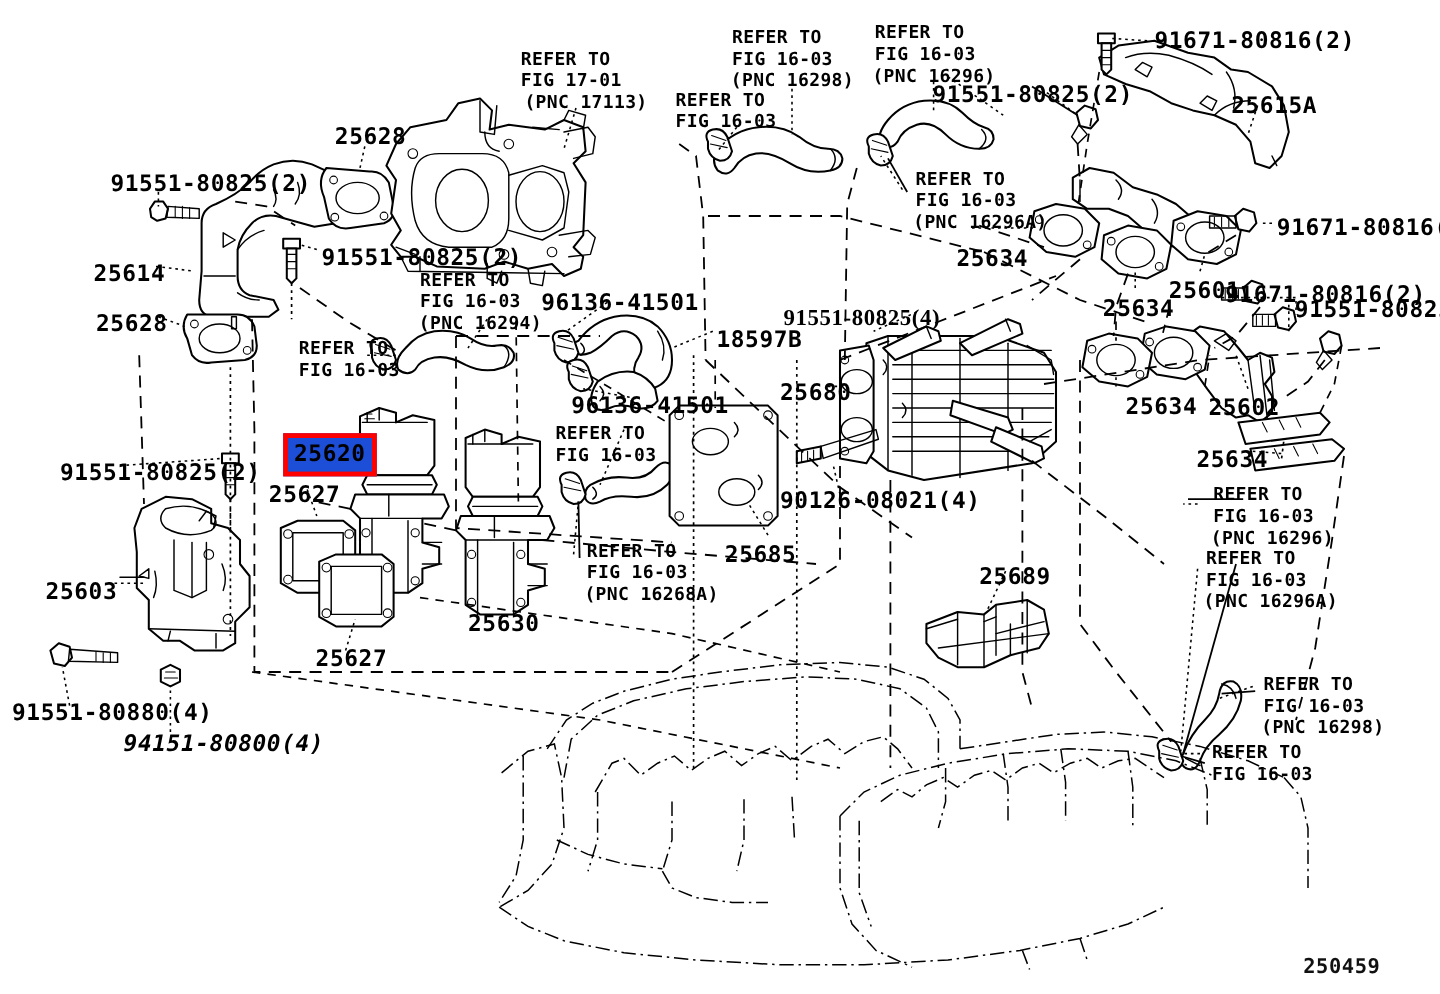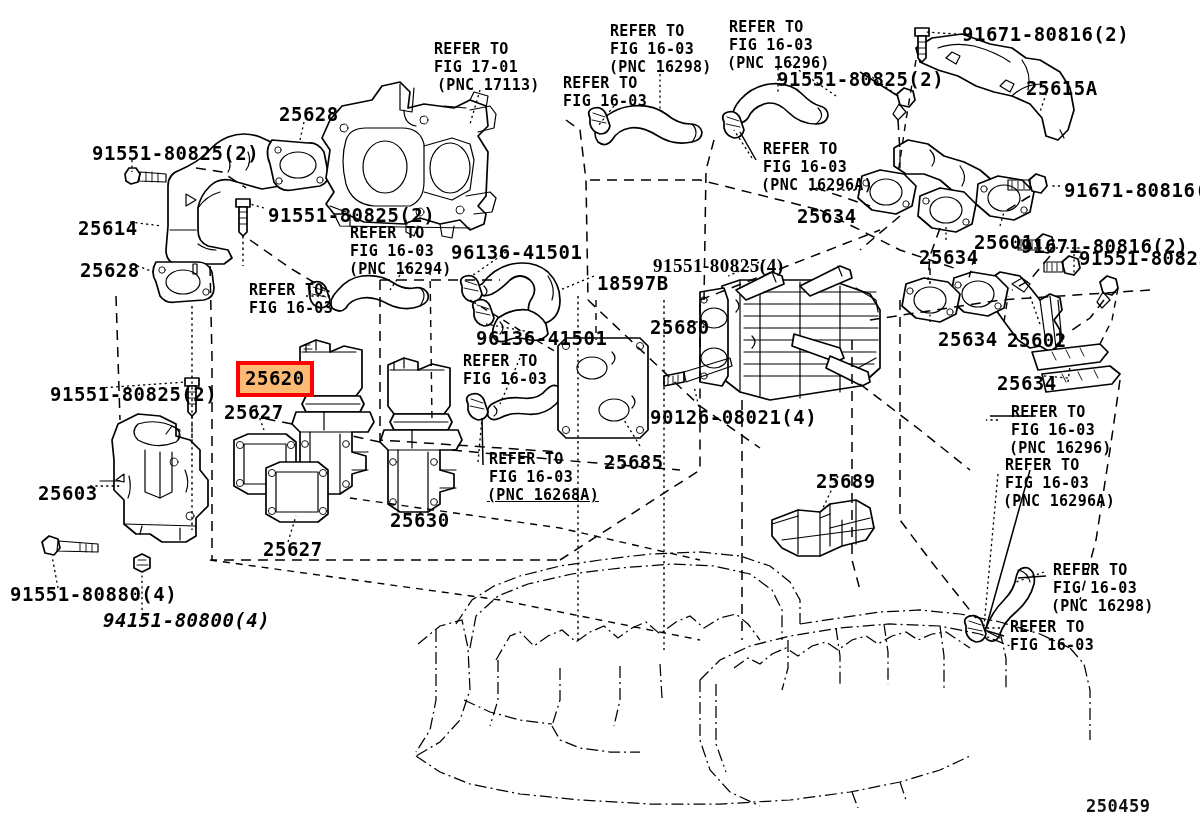--- a/index.html
+++ b/index.html
@@ -21,21 +21,21 @@
     color:#000;
     white-space:pre;
     letter-spacing:0px;
     line-height:1.30;
   }
   .pn{font-size:19px;letter-spacing:0.5px;}
   .ref{font-size:15px;letter-spacing:0.3px;}
   .hl{
     border:4px solid #ff0000;
     padding:1px 5px 2px 5px;
-    background:#fdba74;
+    background:#1d4ed8;
     box-sizing:border-box;
   }
   .drawno{
     position:absolute;
     font-size:17px;
     font-weight:700;
     letter-spacing:0.5px;
     color:#111;
   }
 </style>
@@ -621,21 +621,21 @@
       <div class="lbl ref" style="left: 1003px; top: 492px;">(PNC 16296A)</div>
       <div class="lbl pn" style="left: 50px; top: 382px;">91551-80825(2)</div>
       <div class="lbl pn hl" style="left: 236px; top: 361px;">25620</div>
       <div class="lbl pn" style="left: 224px; top: 400px;">25627</div>
       <div class="lbl ref" style="left: 463px; top: 352px;">REFER TO</div>
       <div class="lbl ref" style="left: 463px; top: 370px;">FIG 16-03</div>
       <div class="lbl pn" style="left: 650px; top: 405px;">90126-08021(4)</div>
       <div class="lbl pn" style="left: 604px; top: 450px;">25685</div>
       <div class="lbl ref" style="left: 489px; top: 450px;">REFER TO</div>
       <div class="lbl ref" style="left: 489px; top: 468px;">FIG 16-03</div>
-      <div class="lbl ref" style="left: 487px; top: 486px; text-decoration: underline;">(PNC 16268A)</div>
+      <div class="lbl ref" style="left: 487px; top: 486px;">(PNC 16268A)</div>
       <div class="lbl pn" style="left: 390px; top: 508px;">25630</div>
       <div class="lbl pn" style="left: 263px; top: 537px;">25627</div>
       <div class="lbl pn" style="left: 38px; top: 481px;">25603</div>
       <div class="lbl pn" style="left: 10px; top: 582px;">91551-80880(4)</div>
       <div class="lbl pn" style="left: 103px; top: 608px; font-style: italic;">94151-80800(4)</div>
       <div class="lbl pn" style="left: 816px; top: 469px;">25689</div>
       <div class="lbl ref" style="left: 1053px; top: 561px;">REFER TO</div>
       <div class="lbl ref" style="left: 1053px; top: 579px;">FIG 16-03</div>
       <div class="lbl ref" style="left: 1051px; top: 597px;">(PNC 16298)</div>
       <div class="lbl ref" style="left: 1010px; top: 618px;">REFER TO</div>

